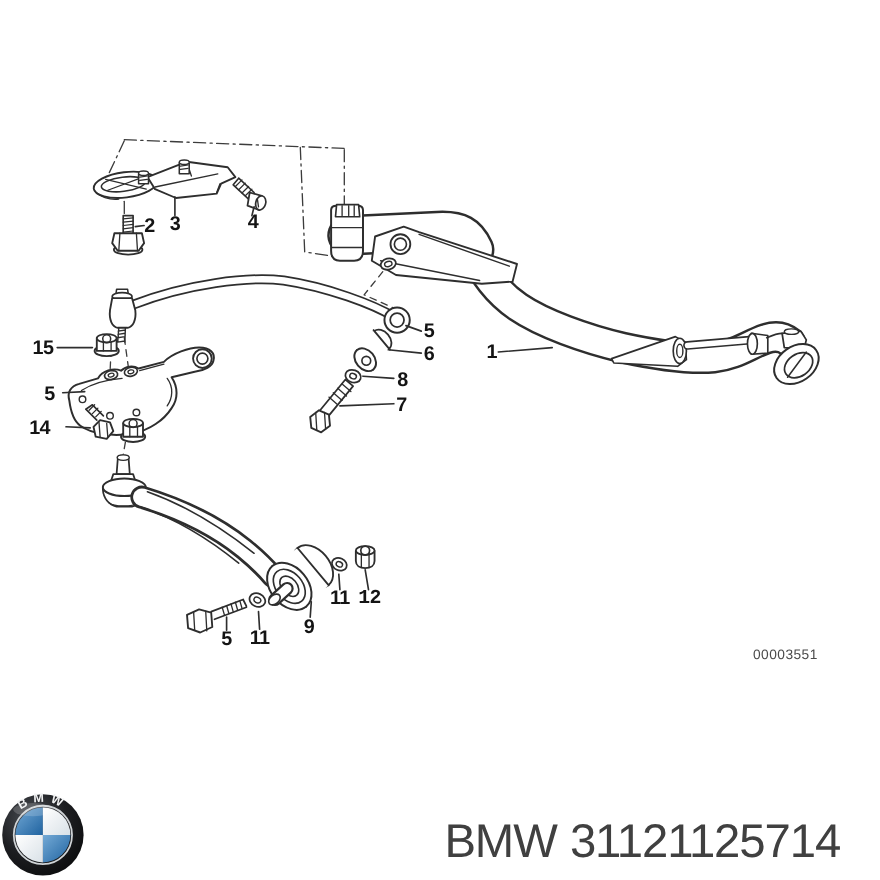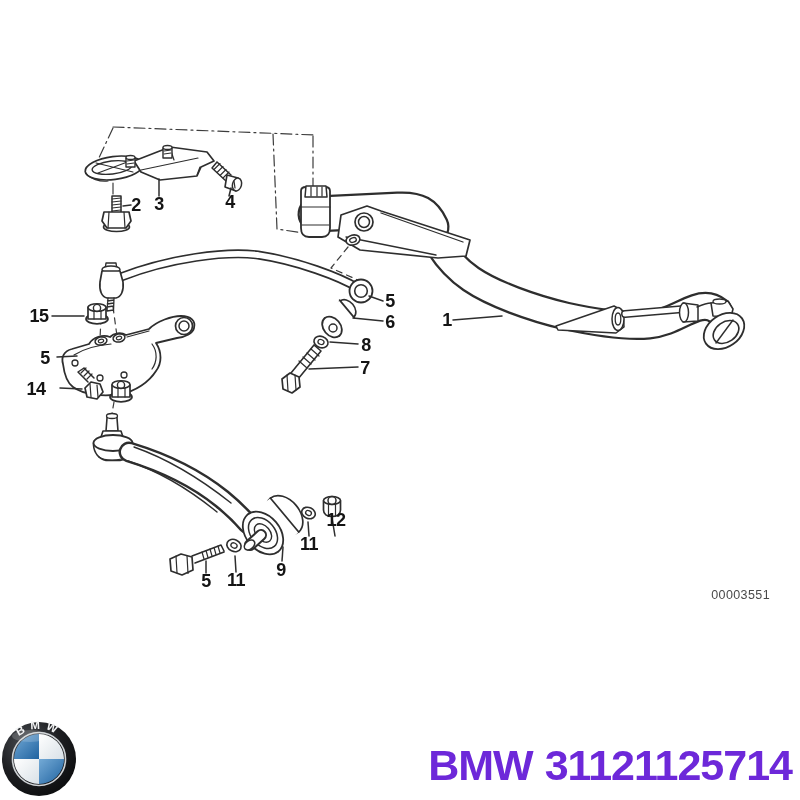--- a/index.html
+++ b/index.html
@@ -2,25 +2,25 @@
 <html><head>
 <meta charset="utf-8">
 <style>
   html,body{margin:0;padding:0;background:#ffffff;}
   .stage{position:relative;width:800px;height:800px;background:#ffffff;overflow:hidden;
          font-family:"Liberation Sans", sans-serif;}
   svg.art{position:absolute;left:0;top:0;}
   .callout{position:absolute;transform:translate(-50%,-50%);
            font-weight:bold;font-size:18px;color:#141414;letter-spacing:-0.5px;
            font-family:"Liberation Sans", sans-serif;white-space:nowrap;}
-  .imgnum{position:absolute;left:658px;top:588px;width:112px;text-align:right;
+  .imgnum{position:absolute;left:658px;top:588px;width:112px;text-align:center;
           font-size:12.5px;color:#4a4a4a;letter-spacing:0.4px;}
-  .footer-part{position:absolute;left:404px;top:742px;width:388px;text-align:right;
-               font-size:43px;color:#6d28d9;letter-spacing:-1px;line-height:1.1;
-               white-space:nowrap;font-weight:bold;}
+  .footer-part{position:absolute;left:404px;top:742px;width:388px;
+               font-size:43px;color:#404040;letter-spacing:-1px;line-height:1.1;
+               white-space:nowrap;}
   .footer-part span{display:inline;}
   .footer-part .gap{display:inline-block;width:12px;}
   .logo-wrap{position:absolute;left:0px;top:720px;width:78px;height:78px;}
 </style>
 </head>
 <body>
 
 <div class="stage">
 
   <svg class="art" width="800" height="800" viewBox="0 0 800 800">
@@ -224,21 +224,21 @@
       <div class="callout" style="left: 159px; top: 204px;">3</div>
       <div class="callout" style="left: 230px; top: 202px;">4</div>
       <div class="callout" style="left: 390px; top: 301px;">5</div>
       <div class="callout" style="left: 390px; top: 322px;">6</div>
       <div class="callout" style="left: 365px; top: 368px;">7</div>
       <div class="callout" style="left: 366px; top: 345px;">8</div>
       <div class="callout" style="left: 281px; top: 570px;">9</div>
       <div class="callout" style="left: 206px; top: 581px;">5</div>
       <div class="callout" style="left: 236px; top: 580px;">11</div>
       <div class="callout" style="left: 309px; top: 544px;">11</div>
-      <div class="callout" style="left: 336px; top: 520px;">12</div>
+      <div class="callout" style="left: 336px; top: 544px; font-family: Liberation Mono, monospace;">12</div>
       <div class="callout" style="left: 45px; top: 358px;">5</div>
       <div class="callout" style="left: 36px; top: 389px;">14</div>
       <div class="callout" style="left: 39px; top: 316px;">15</div>
     </div>
 
   <div class="imgnum">00003551</div>
 
   <div class="logo-wrap">
     <svg width="78" height="78" viewBox="0 0 78 78">
       <defs>

